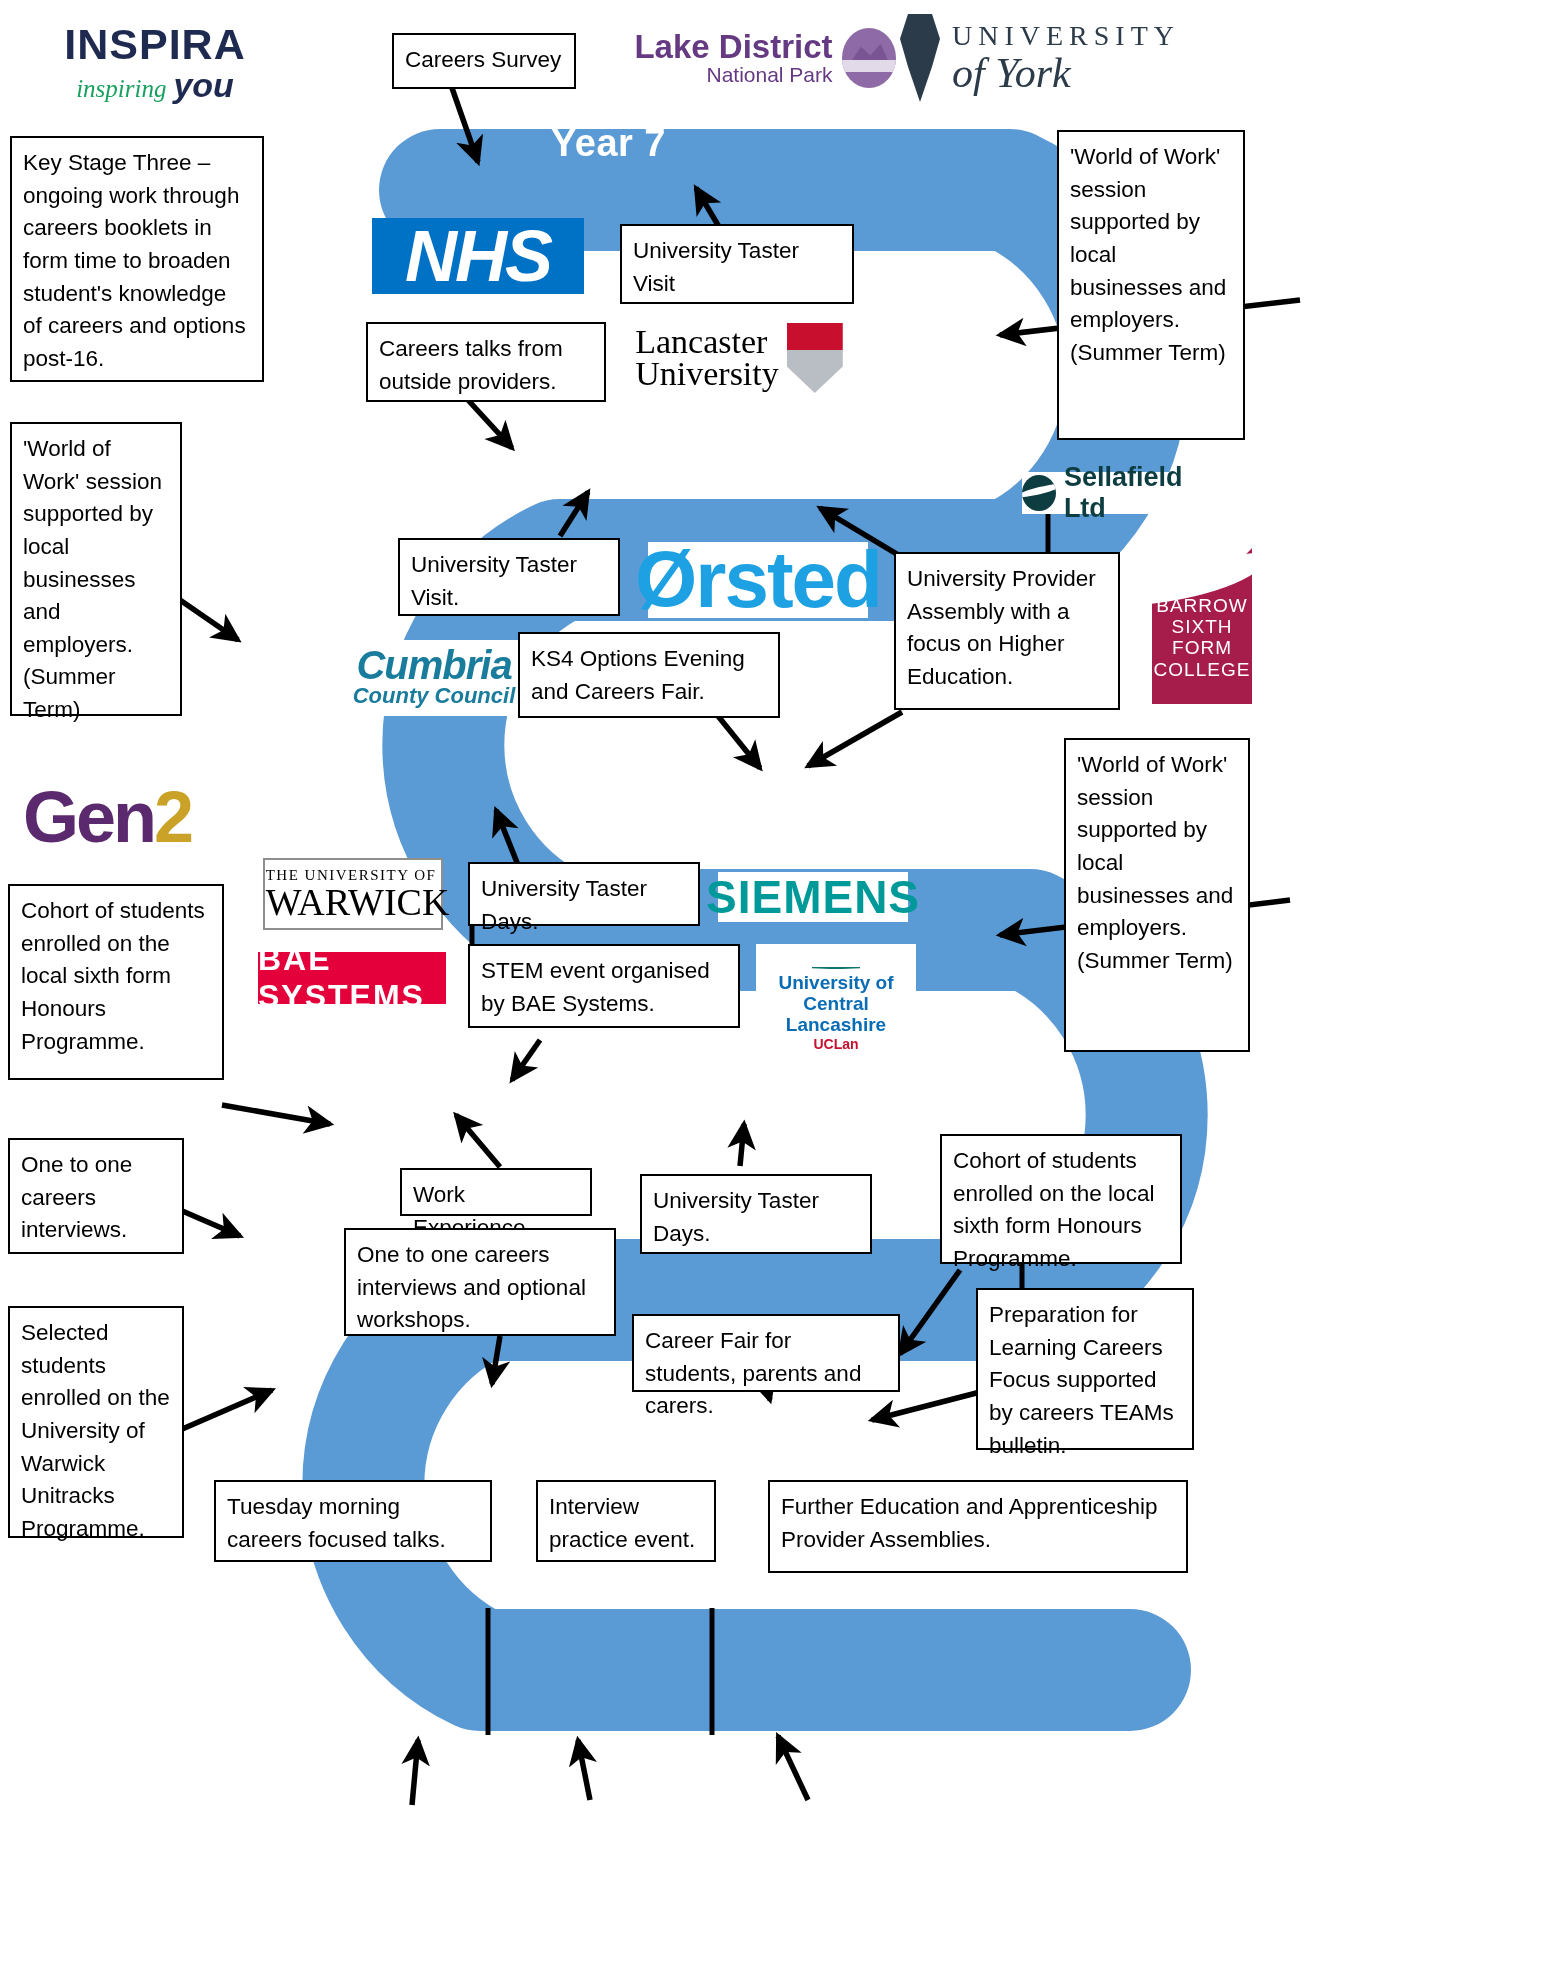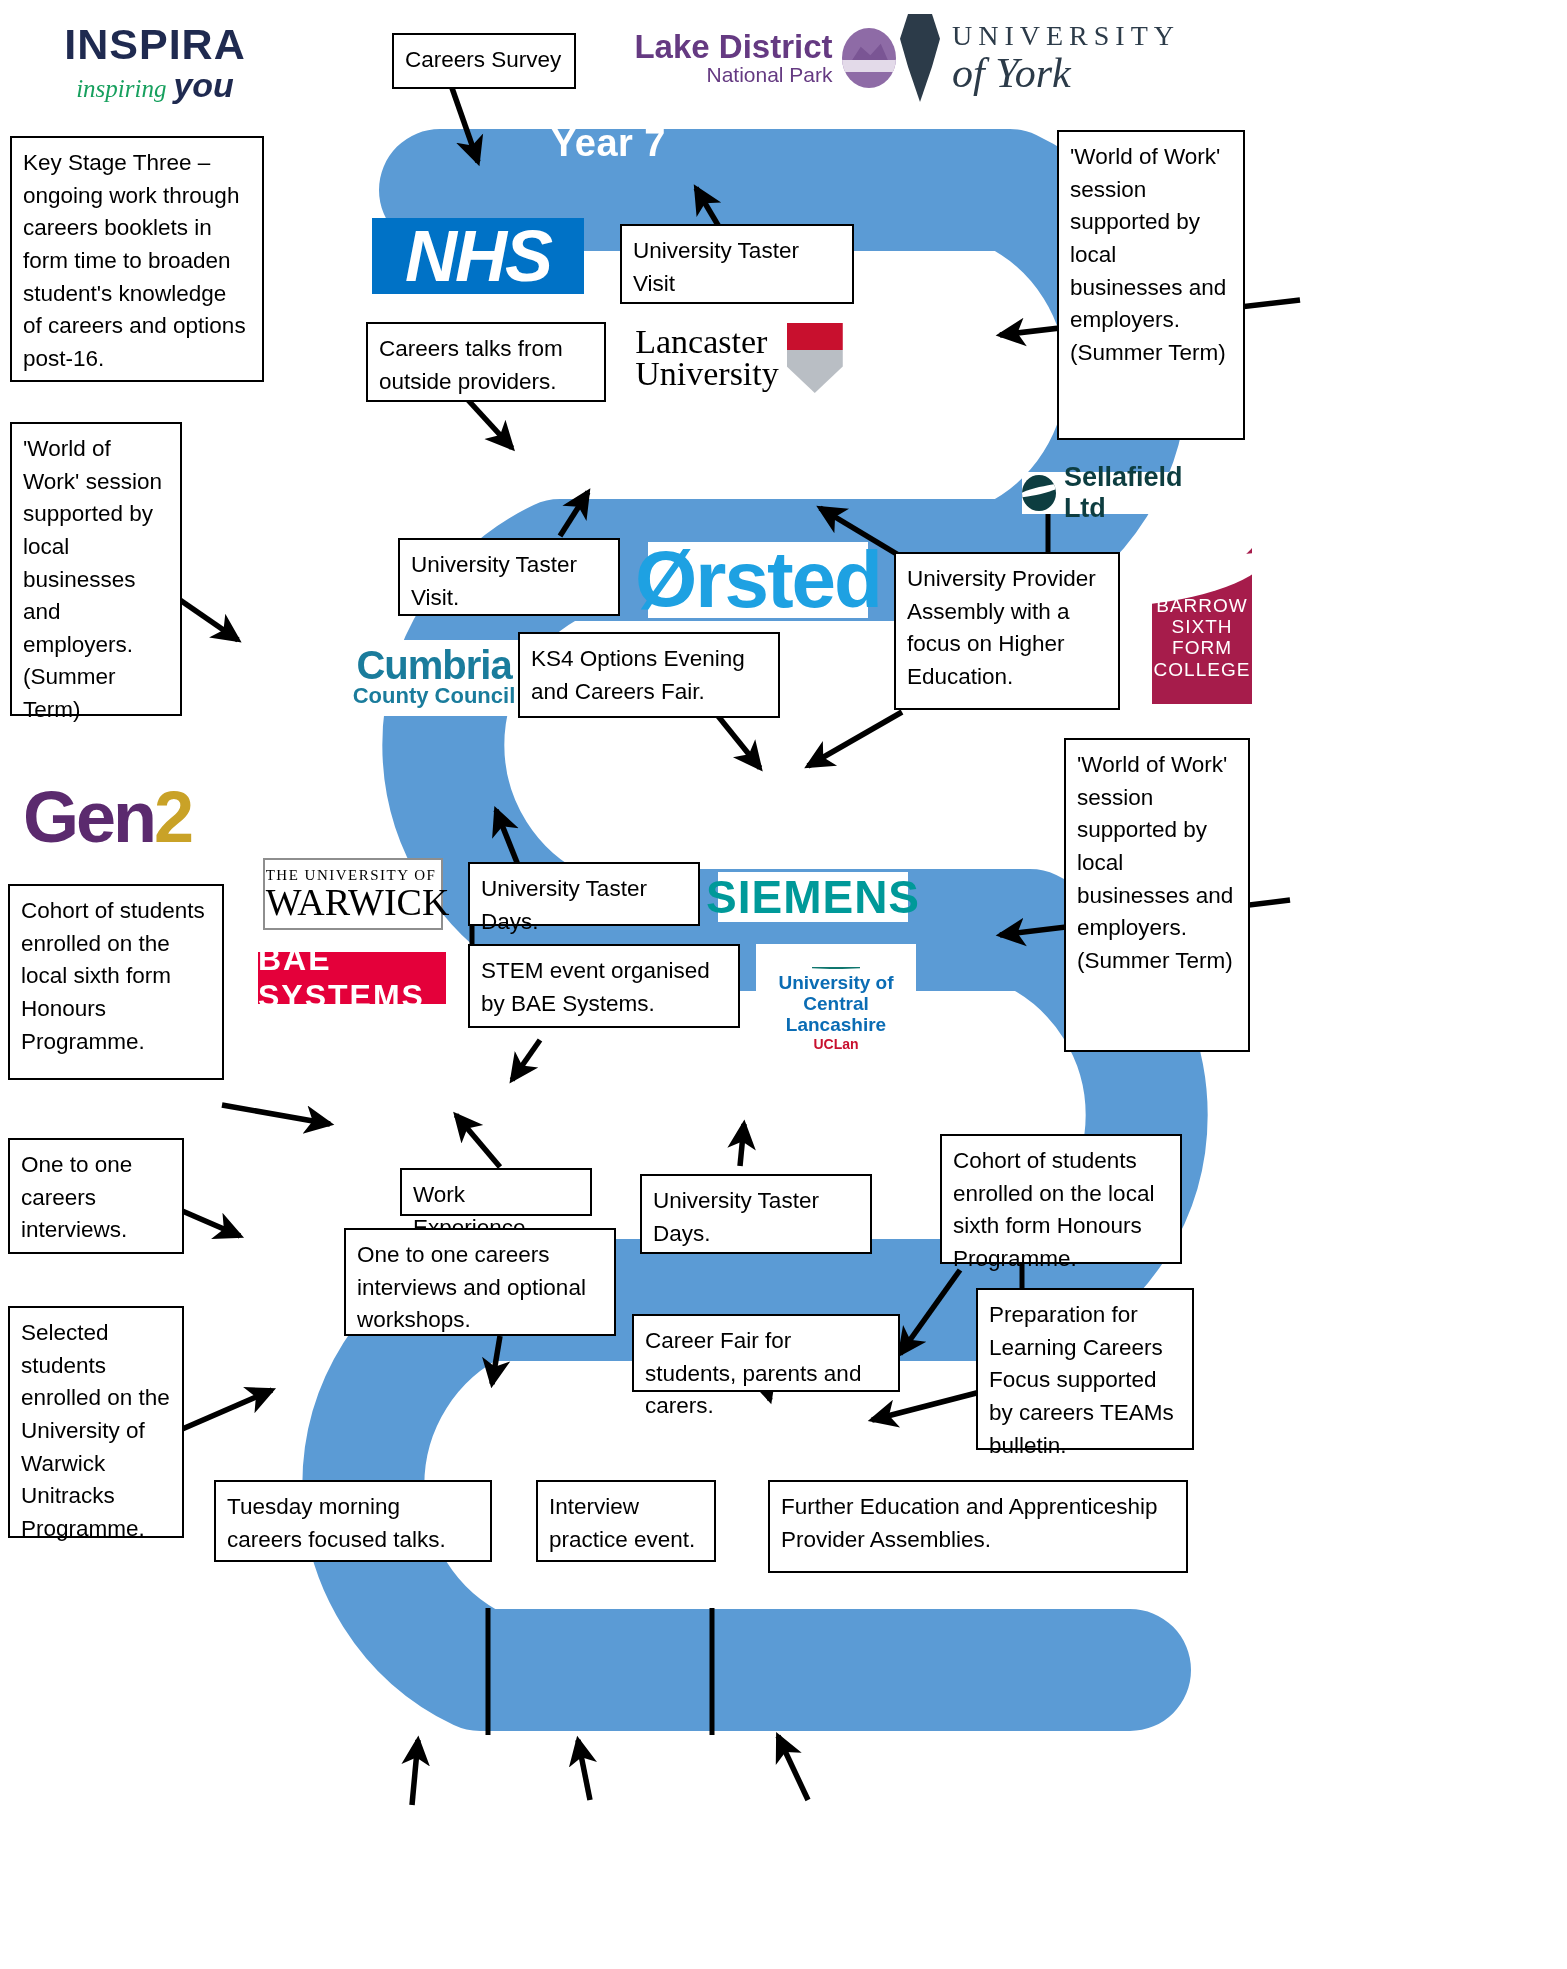--- a/index.html
+++ b/index.html
@@ -120,21 +120,21 @@
   .barrow .swoosh2{
     position:absolute;top:26px;left:-10px;width:130%;height:40px;
     background:#fff; border-radius:0 0 100% 0; transform:rotate(-6deg);
   }
   .barrow .bt{ font-size:19px; line-height:1.12; text-align:center; letter-spacing:1px; z-index:2;}
 
   .gen2{ flex-direction:row; align-items:flex-end; }
   .gen2 .g{ font-size:72px; font-weight:bold; color:#5b2a6e; letter-spacing:-3px;}
   .gen2 .n{ font-size:72px; font-weight:bold; color:#c9a227; letter-spacing:-3px;}
 
-  .cumbria{ flex-direction:column; }
+  .cumbria{ flex-direction:column;font-style:italic; }
   .cumbria .c1{ font-size:40px; font-weight:bold; color:#1a7c9c; letter-spacing:-1px; line-height:0.9;}
   .cumbria .c2{ font-size:22px; font-weight:bold; color:#1a7c9c; }
 
   .warwick{ flex-direction:row; align-items:center; border:2px solid #8e8e8e; }
   .warwick .crest{
     width:40px;height:58px;margin-right:9px;
     background:linear-gradient(#c8a82a 0 18%,#111 18% 45%,#b01c2e 45% 75%,#c8a82a 75% 100%);
     clip-path:polygon(0% 0%,100% 0%,100% 64%,50% 100%,0% 64%);
   }
   .warwick .txt{ font-family:"Liberation Serif",serif; line-height:1; text-align:left; }

